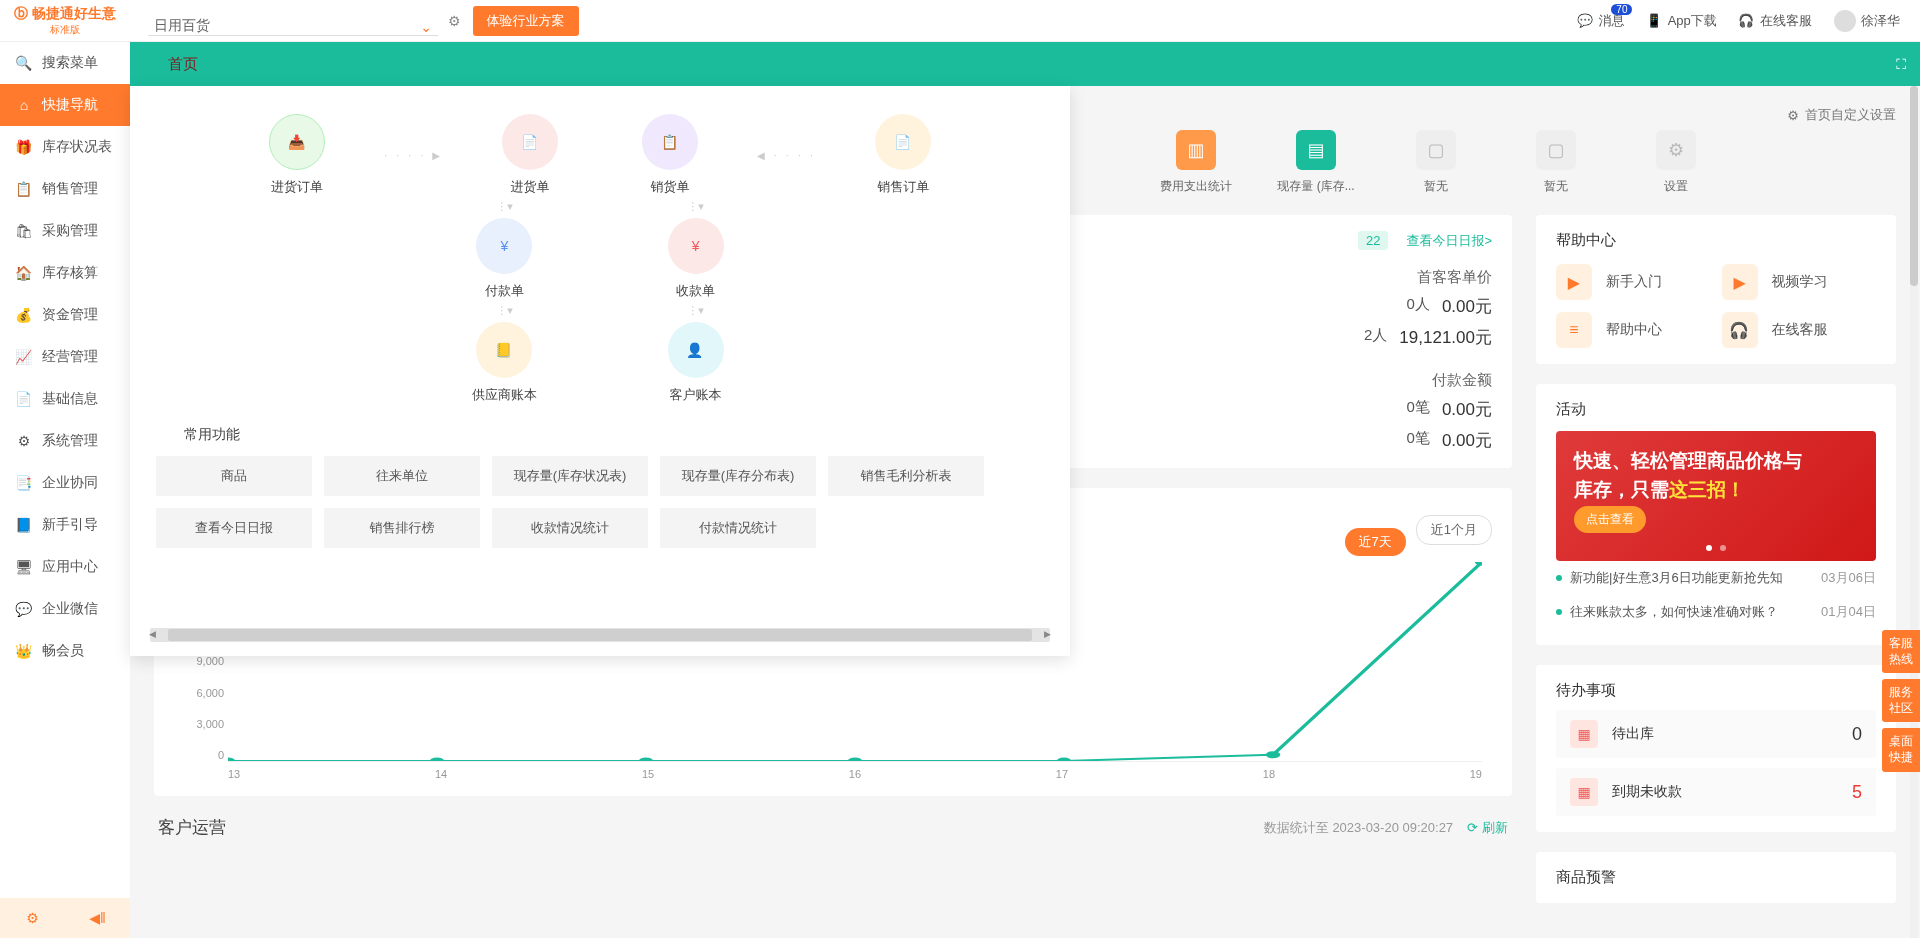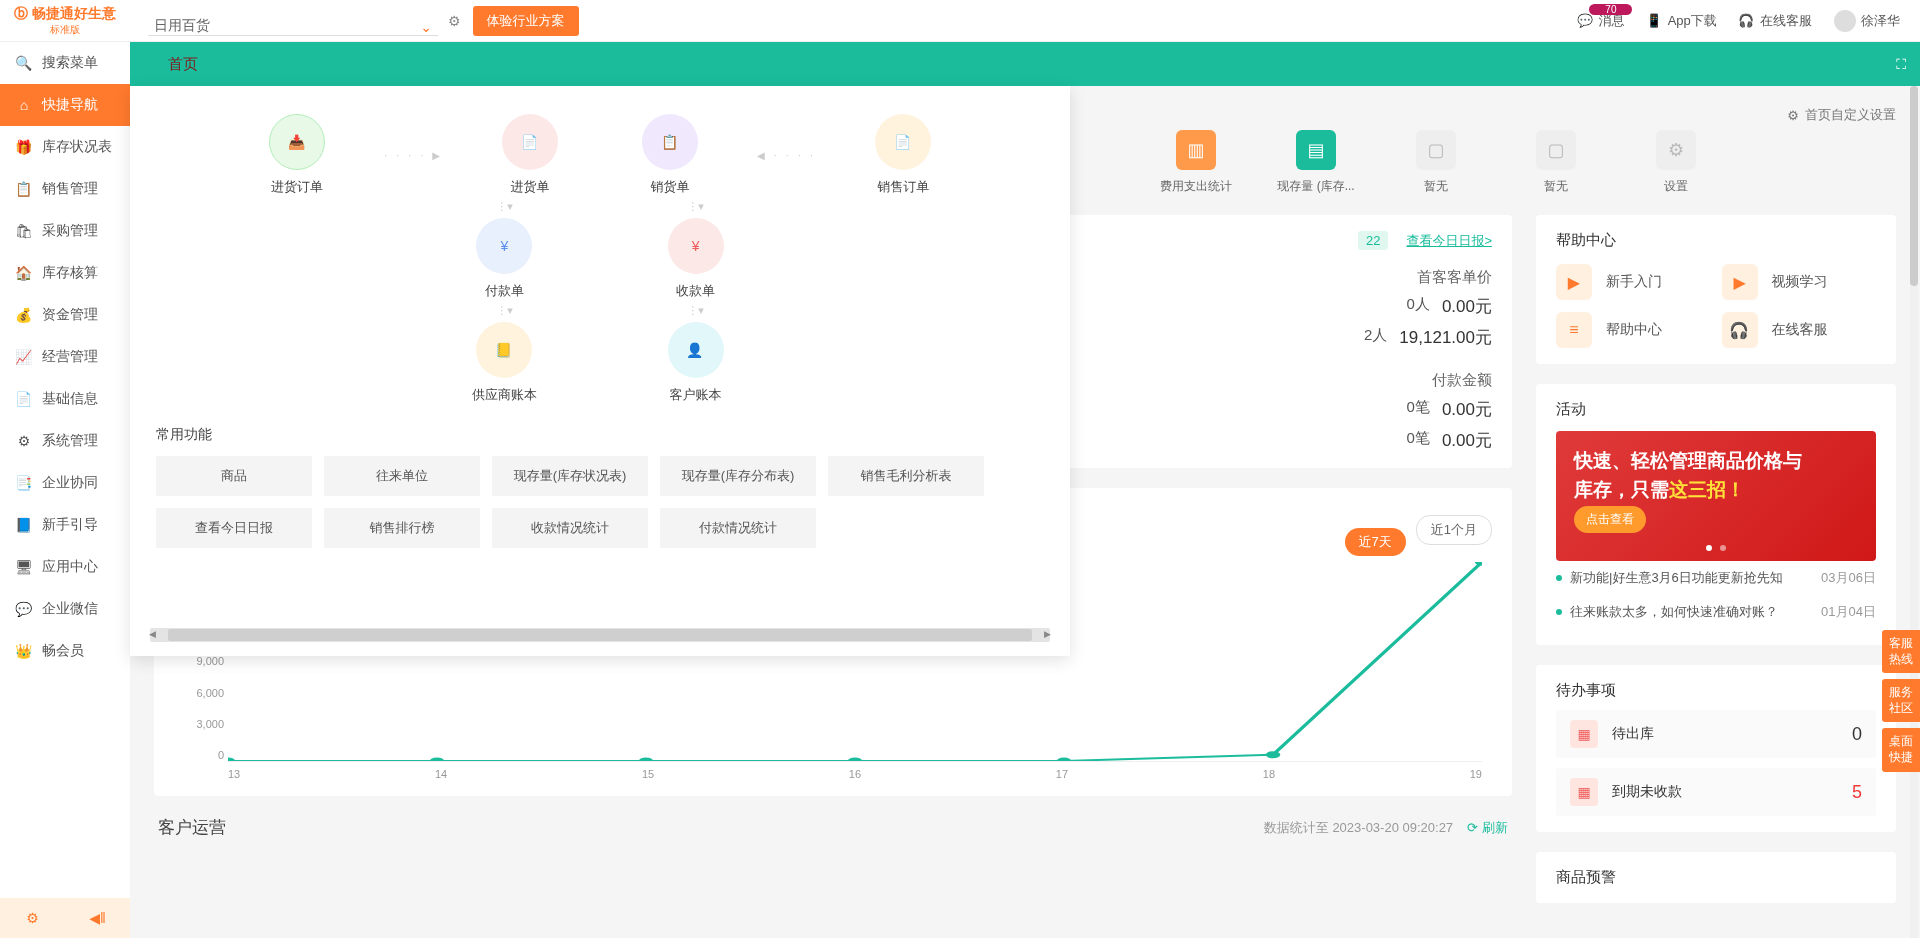--- a/index.html
+++ b/index.html
@@ -9,21 +9,21 @@
 .header { height: 42px; background: #fff; display: flex; align-items: center; padding: 0 20px 0 0; border-bottom: 1px solid #eee; }
 .logo-area { width: 130px; display: flex; flex-direction: column; align-items: center; justify-content: center; height: 42px; }
 .logo-text { color: #ff7a2d; font-size: 14px; font-weight: bold; display: flex; align-items: center; gap: 4px; }
 .logo-sub { color: #ff7a2d; font-size: 10px; }
 .category-select { position: relative; width: 290px; margin-left: 18px; border-bottom: 1px solid #ddd; display:flex; align-items:flex-end; height:30px; padding:0 6px; color:#666;}
 .category-select .chev { margin-left:auto; color:#ff7a2d; }
 .gear { color:#888; cursor:pointer; }
 .btn-orange { background: #ff7a2d; color: #fff; padding: 6px 14px; border-radius: 3px; margin-left: 12px; cursor: pointer; border:none; font-size:13px;}
 .header-right { margin-left: auto; display: flex; align-items: center; gap: 22px; color: #555; }
 .head-item { display: flex; align-items: center; gap: 5px; cursor: pointer; font-size: 13px; position:relative;}
-.badge { position: absolute; top: -8px; right: -8px; background: #be185d; color: #fff; border-radius: 8px; font-size: 10px; padding: 0 16px; text-align: center; }
+.badge { position: absolute; top: -8px; right: -8px; background: #1d4ed8; color: #fff; border-radius: 8px; font-size: 10px; padding: 0 5px; text-align: center; }
 .avatar { width: 22px; height: 22px; border-radius: 50%; background: #ddd; }
 
 
 .tabbar { height: 44px; background: #1abc9c; display: flex; align-items: center; padding-left: 150px; }
 .tab-item { color: #7f1d1d; padding: 0 18px; height: 40px; display: flex; align-items: center; font-size: 15px;}
 .tab-expand { margin-left:auto; color:#fff; padding-right:14px; cursor:pointer;}
 
 
 .sidebar { position: absolute; left: 0; top: 42px; bottom: 0; width: 130px; background: #fff; display: flex; flex-direction: column; z-index:30;}
 .side-item { display: flex; align-items: center; gap: 10px; padding: 12px 16px; color: #555; cursor: pointer; font-size:14px;}
@@ -44,21 +44,21 @@
 .c-red { background:#fde8e8; color:#f46a5e;}
 .c-purple { background:#f0e8fd; color:#9b7de8;}
 .c-yellow { background:#fff3de; color:#f9a94a;}
 .c-blue-out { background:#e8f0fd; color:#5a8ff0;}
 .c-red-out { background:#fde8e8; color:#ef5b5b;}
 .c-org { background:#fff3de; color:#f9a94a;}
 .c-cyan { background:#e2f7fa; color:#4fb9d9;}
 .node-label { font-size: 13px; color: #444; }
 .dots-h { color: #ccc; letter-spacing: 3px; font-size:10px; }
 .arrow-b { color:#ccc; font-size:11px; height:14px;}
-.common-title { padding: 14px 0 12px 6px; font-size: 14px; color: #444; }
+.common-title { padding: 14px 0 12px 6px; font-size: 14px; color: #444; margin-left: 28px; }
 .common-grid { display: flex; flex-wrap: wrap; gap: 12px; padding: 0 6px;}
 .common-btn { background: #f4f4f4; width: 156px; height: 40px; display: flex; align-items: center; justify-content: center; color: #555; font-size: 13px; cursor: pointer;}
 .mega-scroll { position:absolute; bottom:14px; left:20px; right:20px; height:14px; background:#e4e4e4; border-radius:2px; display:flex;}
 .mega-scroll::before{content:"◀"; font-size:9px; color:#888; position:absolute; left:-1px; top:1px;}
 .mega-scroll::after{content:"▶"; font-size:9px; color:#888; position:absolute; right:-1px; top:1px;}
 .mega-scroll-thumb{ position:absolute; left:18px; right:18px; top:1px; bottom:1px; background:#cfcfcf; border-radius:2px;}
 
 
 .main { position: absolute; left: 130px; top: 86px; right: 0; bottom: 0; padding: 20px 24px 0 24px; overflow: hidden;}
 .customize { color:#777; font-size:13px; display:flex; align-items:center; gap:6px; justify-content:flex-end; cursor:pointer;}
@@ -66,21 +66,21 @@
 .tile { display: flex; flex-direction: column; align-items: center; gap: 8px; cursor: pointer; width:80px;}
 .tile-box { width: 40px; height: 40px; border-radius: 6px; display:flex; align-items:center; justify-content:center; font-size:18px;}
 .tb-orange { background:#ff9a4a; color:#fff;}
 .tb-teal { background:#1abc9c; color:#fff;}
 .tb-gray { background:#eee; color:#bbb;}
 .tile-label { font-size: 12px; color:#666;}
 
 .row2 { display: flex; gap: 24px; margin-top: 20px;}
 .panel { background: #fff; border-radius: 4px; padding: 16px 20px; }
 .left-col { flex: 1; min-width:0;}
-.link-teal { color:#1abc9c; text-decoration:underline; cursor:pointer; font-size:13px;}
+.link-teal { color:#1abc9c; cursor:pointer; font-size:13px;}
 .teal-badge { background:#e0f7f0; color:#1abc9c; padding:2px 8px; border-radius:3px; font-size:13px; margin-right:8px;}
 .sub-metric { color:#666; font-size:15px; margin-bottom:8px; text-align:left;}
 .sub-line { display:flex; gap:12px; font-size:15px; color:#555; margin-top:8px;}
 .num-big { color:#333; font-size:17px;}
 
 
 .right-col { width: 360px; display: flex; flex-direction: column; gap: 20px;}
 .help-grid { display:flex; flex-wrap:wrap; gap:12px; margin-top:14px;}
 .help-item { width: 48%; background:#fff; display:flex; align-items:center; gap:14px; cursor:pointer; font-size:14px; color:#555;}
 .help-ico { width:36px; height:36px; border-radius:6px; display:flex; align-items:center; justify-content:center; font-size:16px;}

